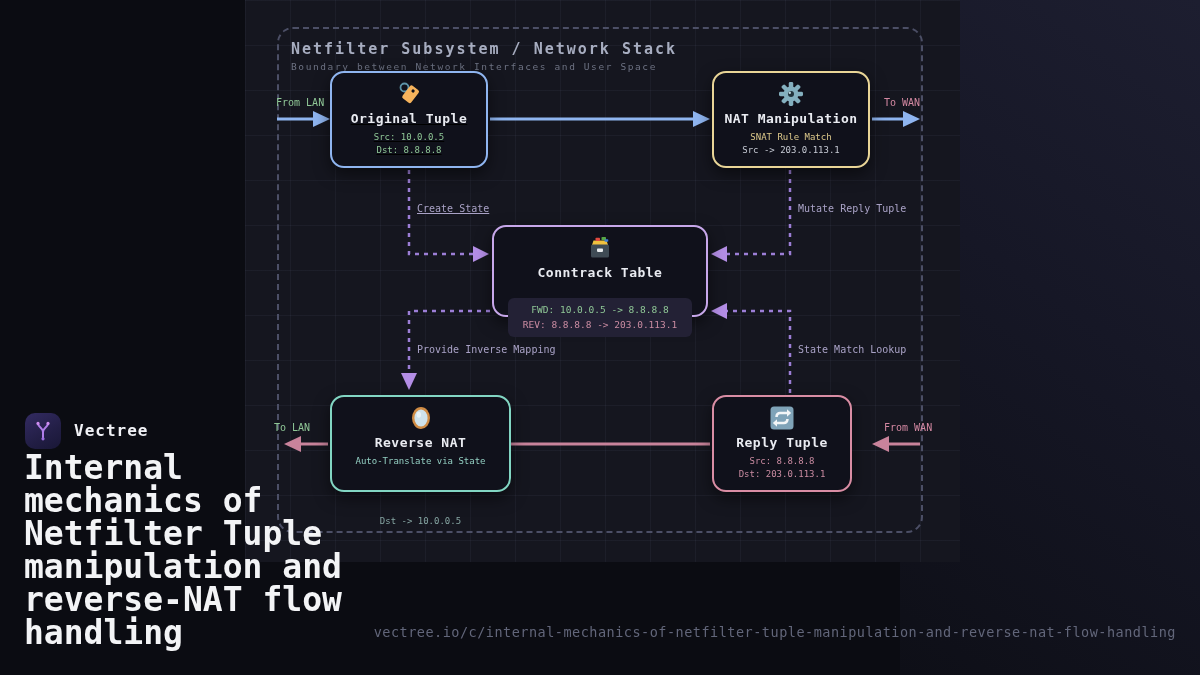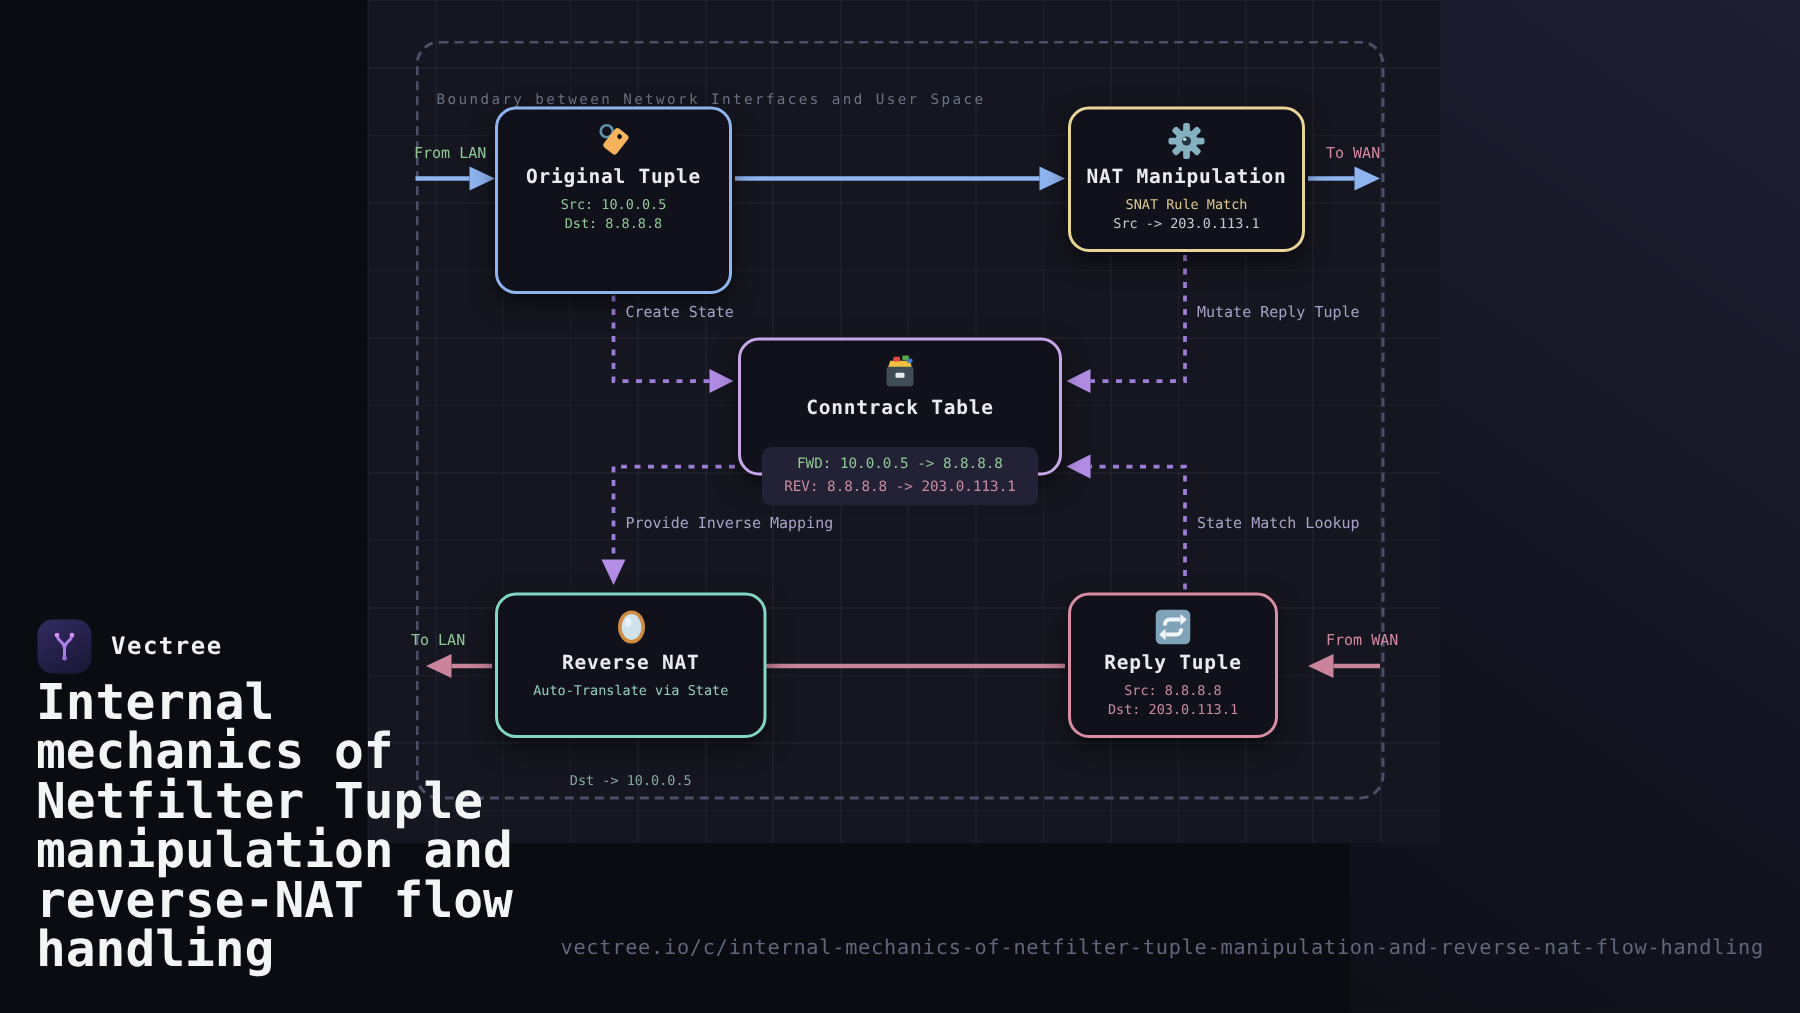--- a/index.html
+++ b/index.html
@@ -33,21 +33,21 @@
     font-size:9.5px; letter-spacing:1.6px; color:#6d7283; white-space:nowrap;
   }
   .node{
     position:absolute; background:#10111b; border-radius:14px;
     display:flex; flex-direction:column; align-items:center;
     box-shadow:0 6px 16px rgba(0,0,0,0.5);
   }
   .node .title{ font-size:13px; font-weight:bold; color:#e9ebf1; letter-spacing:0.5px; margin-top:3px; white-space:nowrap;}
   .node .sub{ font-size:9px; line-height:1.4; text-align:center; margin-top:5px; white-space:nowrap;}
   .node .icon{ margin-top:7px; height:28px; display:flex; align-items:center; justify-content:center;}
-  #node-original{ left:330px; top:71px; width:158px; height:125px; border:2px solid #8fb5f0; }
+  #node-original{ left:330px; top:71px; width:158px; height:97px; border:2px solid #8fb5f0;text-decoration:underline; }
   #node-nat{ left:712px; top:71px; width:158px; height:97px; border:2px solid #e9d597; }
   #node-conntrack{ left:492px; top:225px; width:216px; height:92px; border:2px solid #c7a7ea; }
   #node-reverse{ left:330px; top:395px; width:181px; height:97px; border:2px solid #82d6c3; }
   #node-reply{ left:712px; top:395px; width:140px; height:97px; border:2px solid #d98da4; }
   .c-green{ color:#8fc796; }
   .c-yellow{ color:#ddc98b; }
   .c-gray{ color:#c6cad4; }
   .c-teal{ color:#93cfc2; }
   .c-teal-dim{ color:#86a6a3;margin-top:47px; }
   .c-pink{ color:#c98ba1; }
@@ -78,20 +78,21 @@
     font-size:13.5px; color:#62667a; letter-spacing:0.5px; white-space:nowrap;
   }
 </style>
 </head>
 <body>
 
 <div class="right-glow"></div>
 <div class="grid-panel"></div>
 
 <div class="boundary">
+  <div class="boundary-title">Netfilter Subsystem / Network Stack</div>
   <div class="boundary-subtitle">Boundary between Network Interfaces and User Space</div>
 </div>
 
 <svg class="overlay" width="1200" height="675" viewBox="0 0 1200 675">
 
   <g stroke="#8fb5f0" stroke-width="3" fill="#8fb5f0">
     <path d="M277 119 H313" fill="none"></path>
     <polygon points="313,111 330,119 313,127" stroke="none"></polygon>
     <path d="M490 119 H693" fill="none"></path>
     <polygon points="693,111 710,119 693,127" stroke="none"></polygon>
@@ -203,21 +204,21 @@
   </div>
   <div class="title">Reply Tuple</div>
   <div class="sub c-pink">
     <div>Src: 8.8.8.8</div>
     <div>Dst: 203.0.113.1</div>
   </div>
 </div>
 
 <div class="edge-label lbl-green" style="left:276px; top:97px;">From LAN</div>
 <div class="edge-label lbl-pink" style="left:884px; top:97px;">To WAN</div>
-<div class="edge-label lbl-lav" style="left:417px; top:203px;">Create State</div>
+<div class="edge-label lbl-lav" style="left:417px; top:203px;text-decoration:underline;">Create State</div>
 <div class="edge-label lbl-lav" style="left:798px; top:203px;">Mutate Reply Tuple</div>
 <div class="edge-label lbl-lav" style="left:417px; top:344px;">Provide Inverse Mapping</div>
 <div class="edge-label lbl-lav" style="left:798px; top:344px;">State Match Lookup</div>
 <div class="edge-label lbl-green" style="left:274px; top:422px;">To LAN</div>
 <div class="edge-label lbl-pink" style="left:884px; top:422px;">From WAN</div>
 
 <div class="brand-logo">
   <svg width="26" height="26" viewBox="0 0 26 26">
     <g stroke="#b07ee8" stroke-width="2" fill="none" stroke-linecap="round">
       <path d="M13 20 V14"></path>

